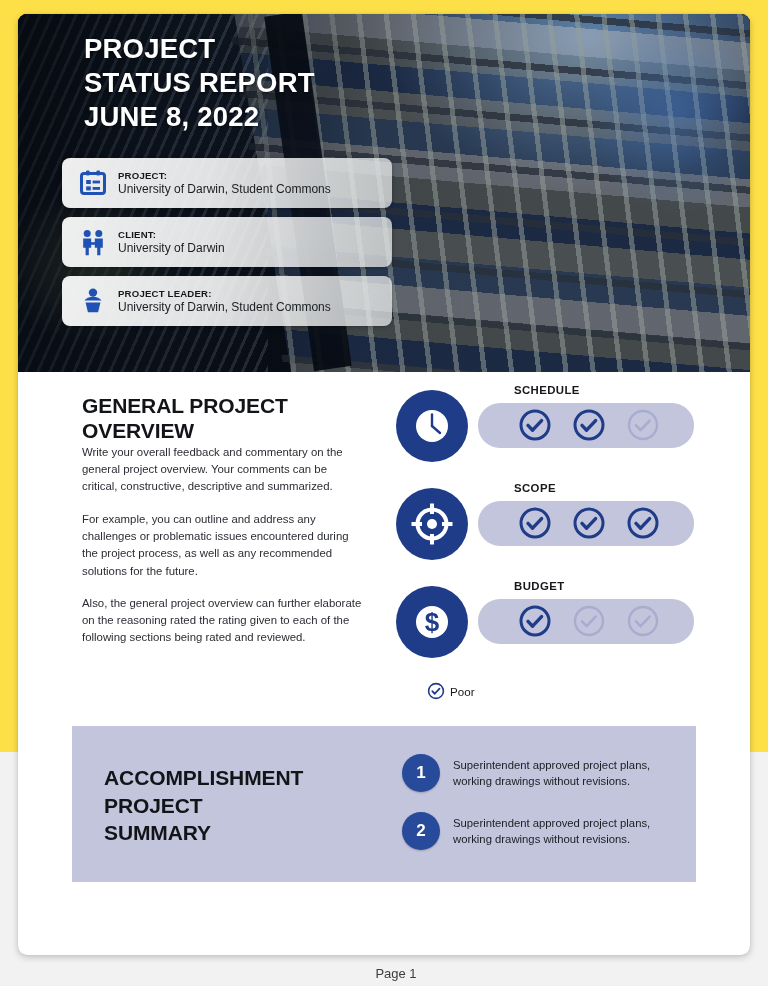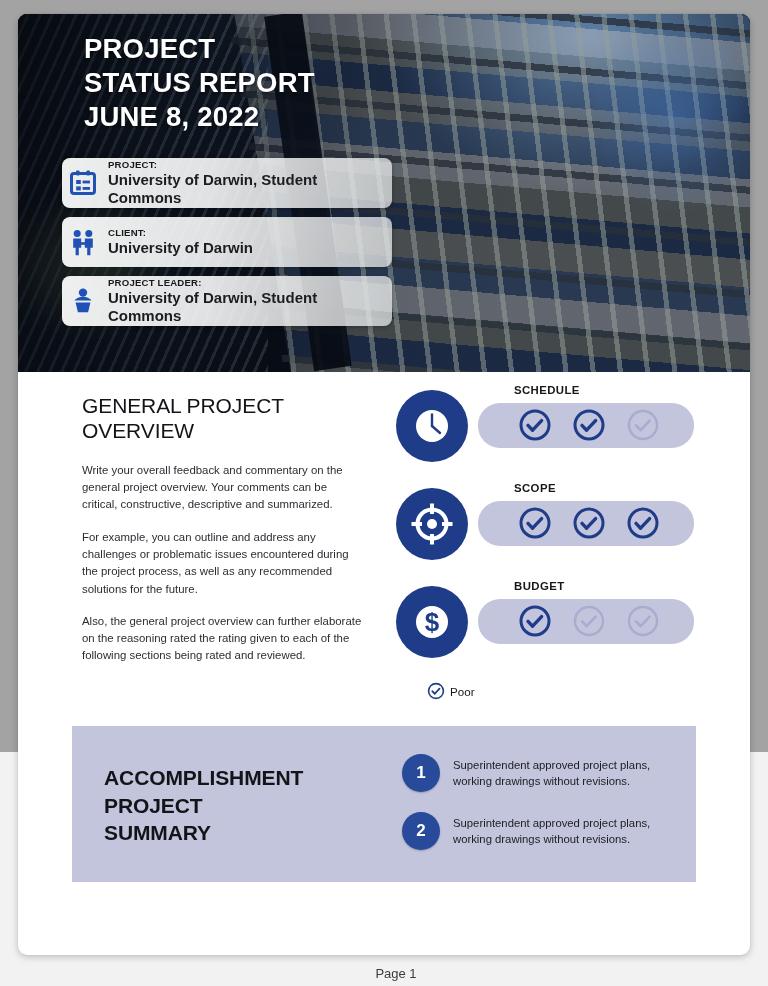--- a/index.html
+++ b/index.html
@@ -9,21 +9,21 @@
     height: 986px;
     background: #f2f2f2;
     font-family: "Liberation Sans", sans-serif;
     overflow: hidden;
   }
 
   #viewport {
     position: relative;
     width: 768px;
     height: 752px;
-    background: #a3a3a3;
+    background: #fde047;
   }
 
   
   .page-sheet {
     position: absolute;
     left: 18px;
     top: 14px;
     width: 732px;
     height: 941px;
     background: #ffffff;
@@ -170,20 +170,21 @@
 
   .info-card {
     position: relative;
     display: flex;
     align-items: center;
     height: 50px;
     margin-bottom: 9px;
     border-radius: 8px;
     background: linear-gradient(100deg, rgba(255,255,255,0.93) 0%, rgba(247,248,248,0.90) 45%, rgba(236,238,238,0.72) 100%);
     box-shadow: 0 1px 4px rgba(0,0,0,0.30);
+    padding-left: 10px;
     overflow: hidden;
   }
 
   .info-icon {
     flex: 0 0 42px;
     width: 42px;
     height: 42px;
     display: flex;
     align-items: center;
     justify-content: center;
@@ -194,46 +195,44 @@
     padding-left: 4px;
     line-height: 1.22;
   }
   .info-label {
     font-size: 9.6px;
     font-weight: bold;
     color: #16181c;
     letter-spacing: 0.2px;
   }
   .info-value {
-    font-size: 15px;
+    font-size: 12px;
     color: #1b1d21;
-    font-weight: bold;
   }
 
   
   .body-area {
     position: relative;
     width: 732px;
     padding: 0;
   }
 
   
   .overview {
     position: absolute;
     left: 64px;
     top: 22px;
     width: 282px;
   }
   .overview h2 {
     font-size: 21px;
-    font-weight: normal;
+    font-weight: bold;
     color: #121418;
     line-height: 1.18;
     letter-spacing: -0.1px;
-    margin-bottom: 18px;
   }
   .overview p {
     font-size: 11.4px;
     color: #2a2d33;
     line-height: 1.52;
     margin-bottom: 15px;
   }
 
   
   .ratings {

